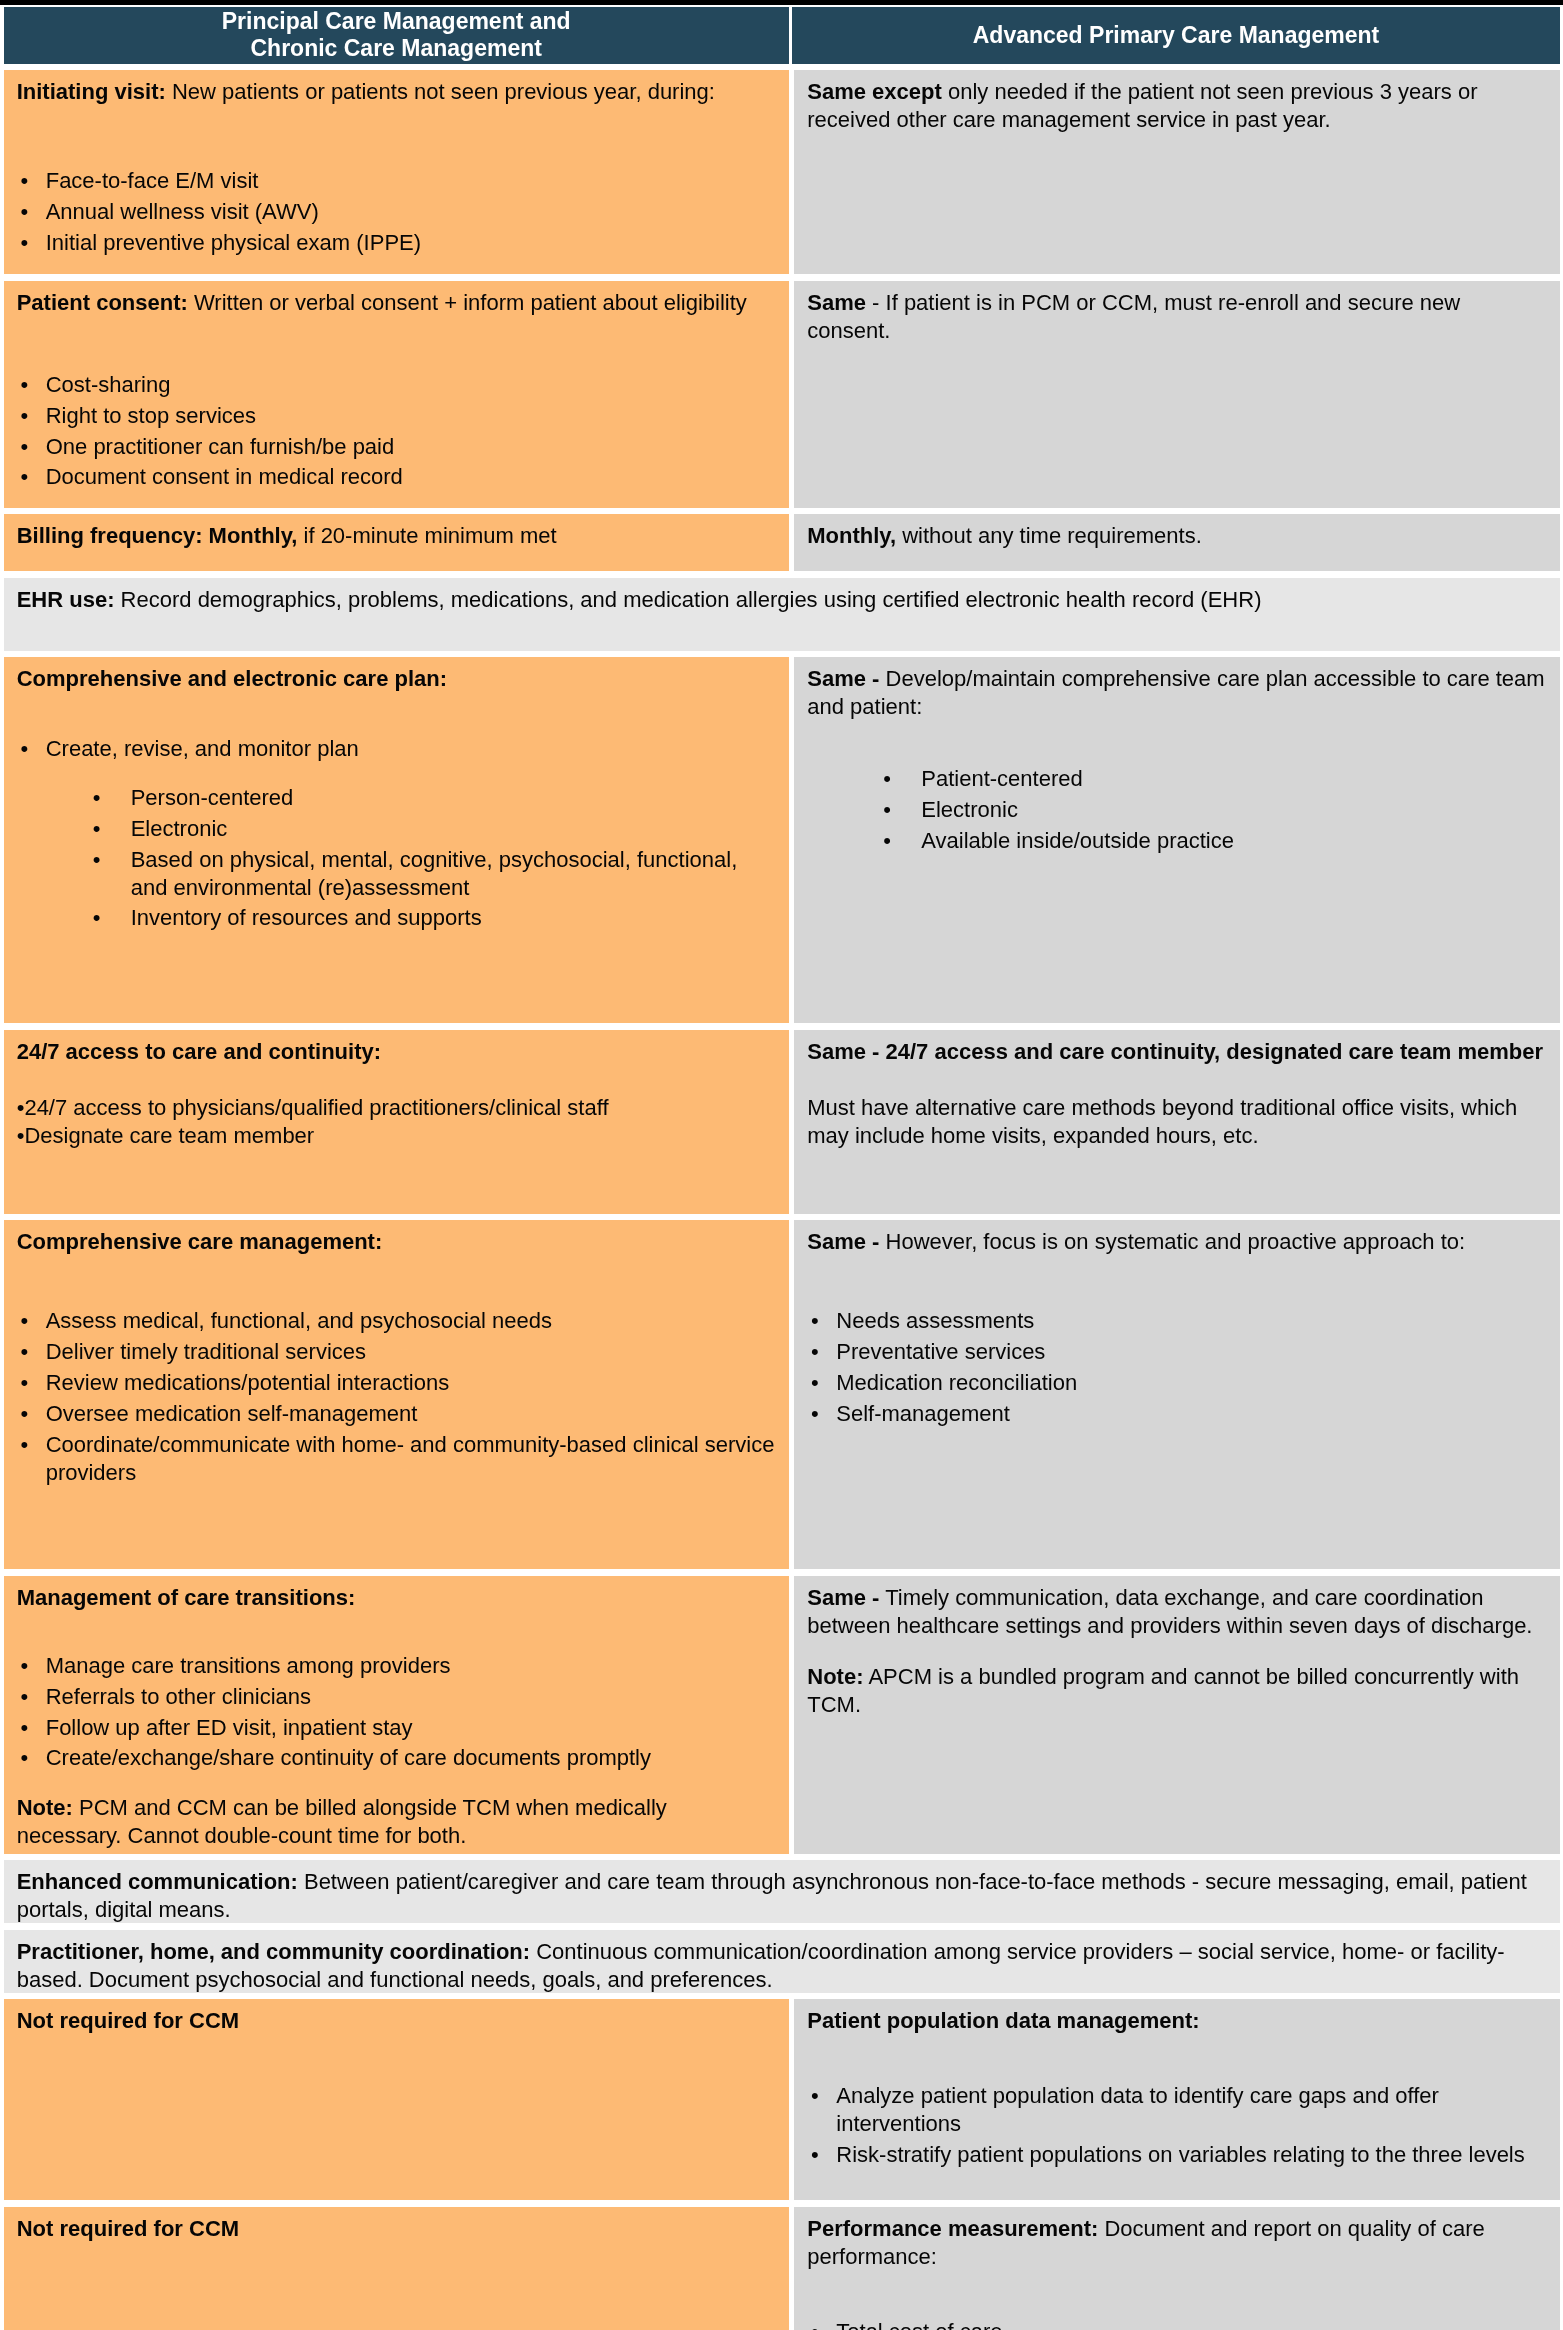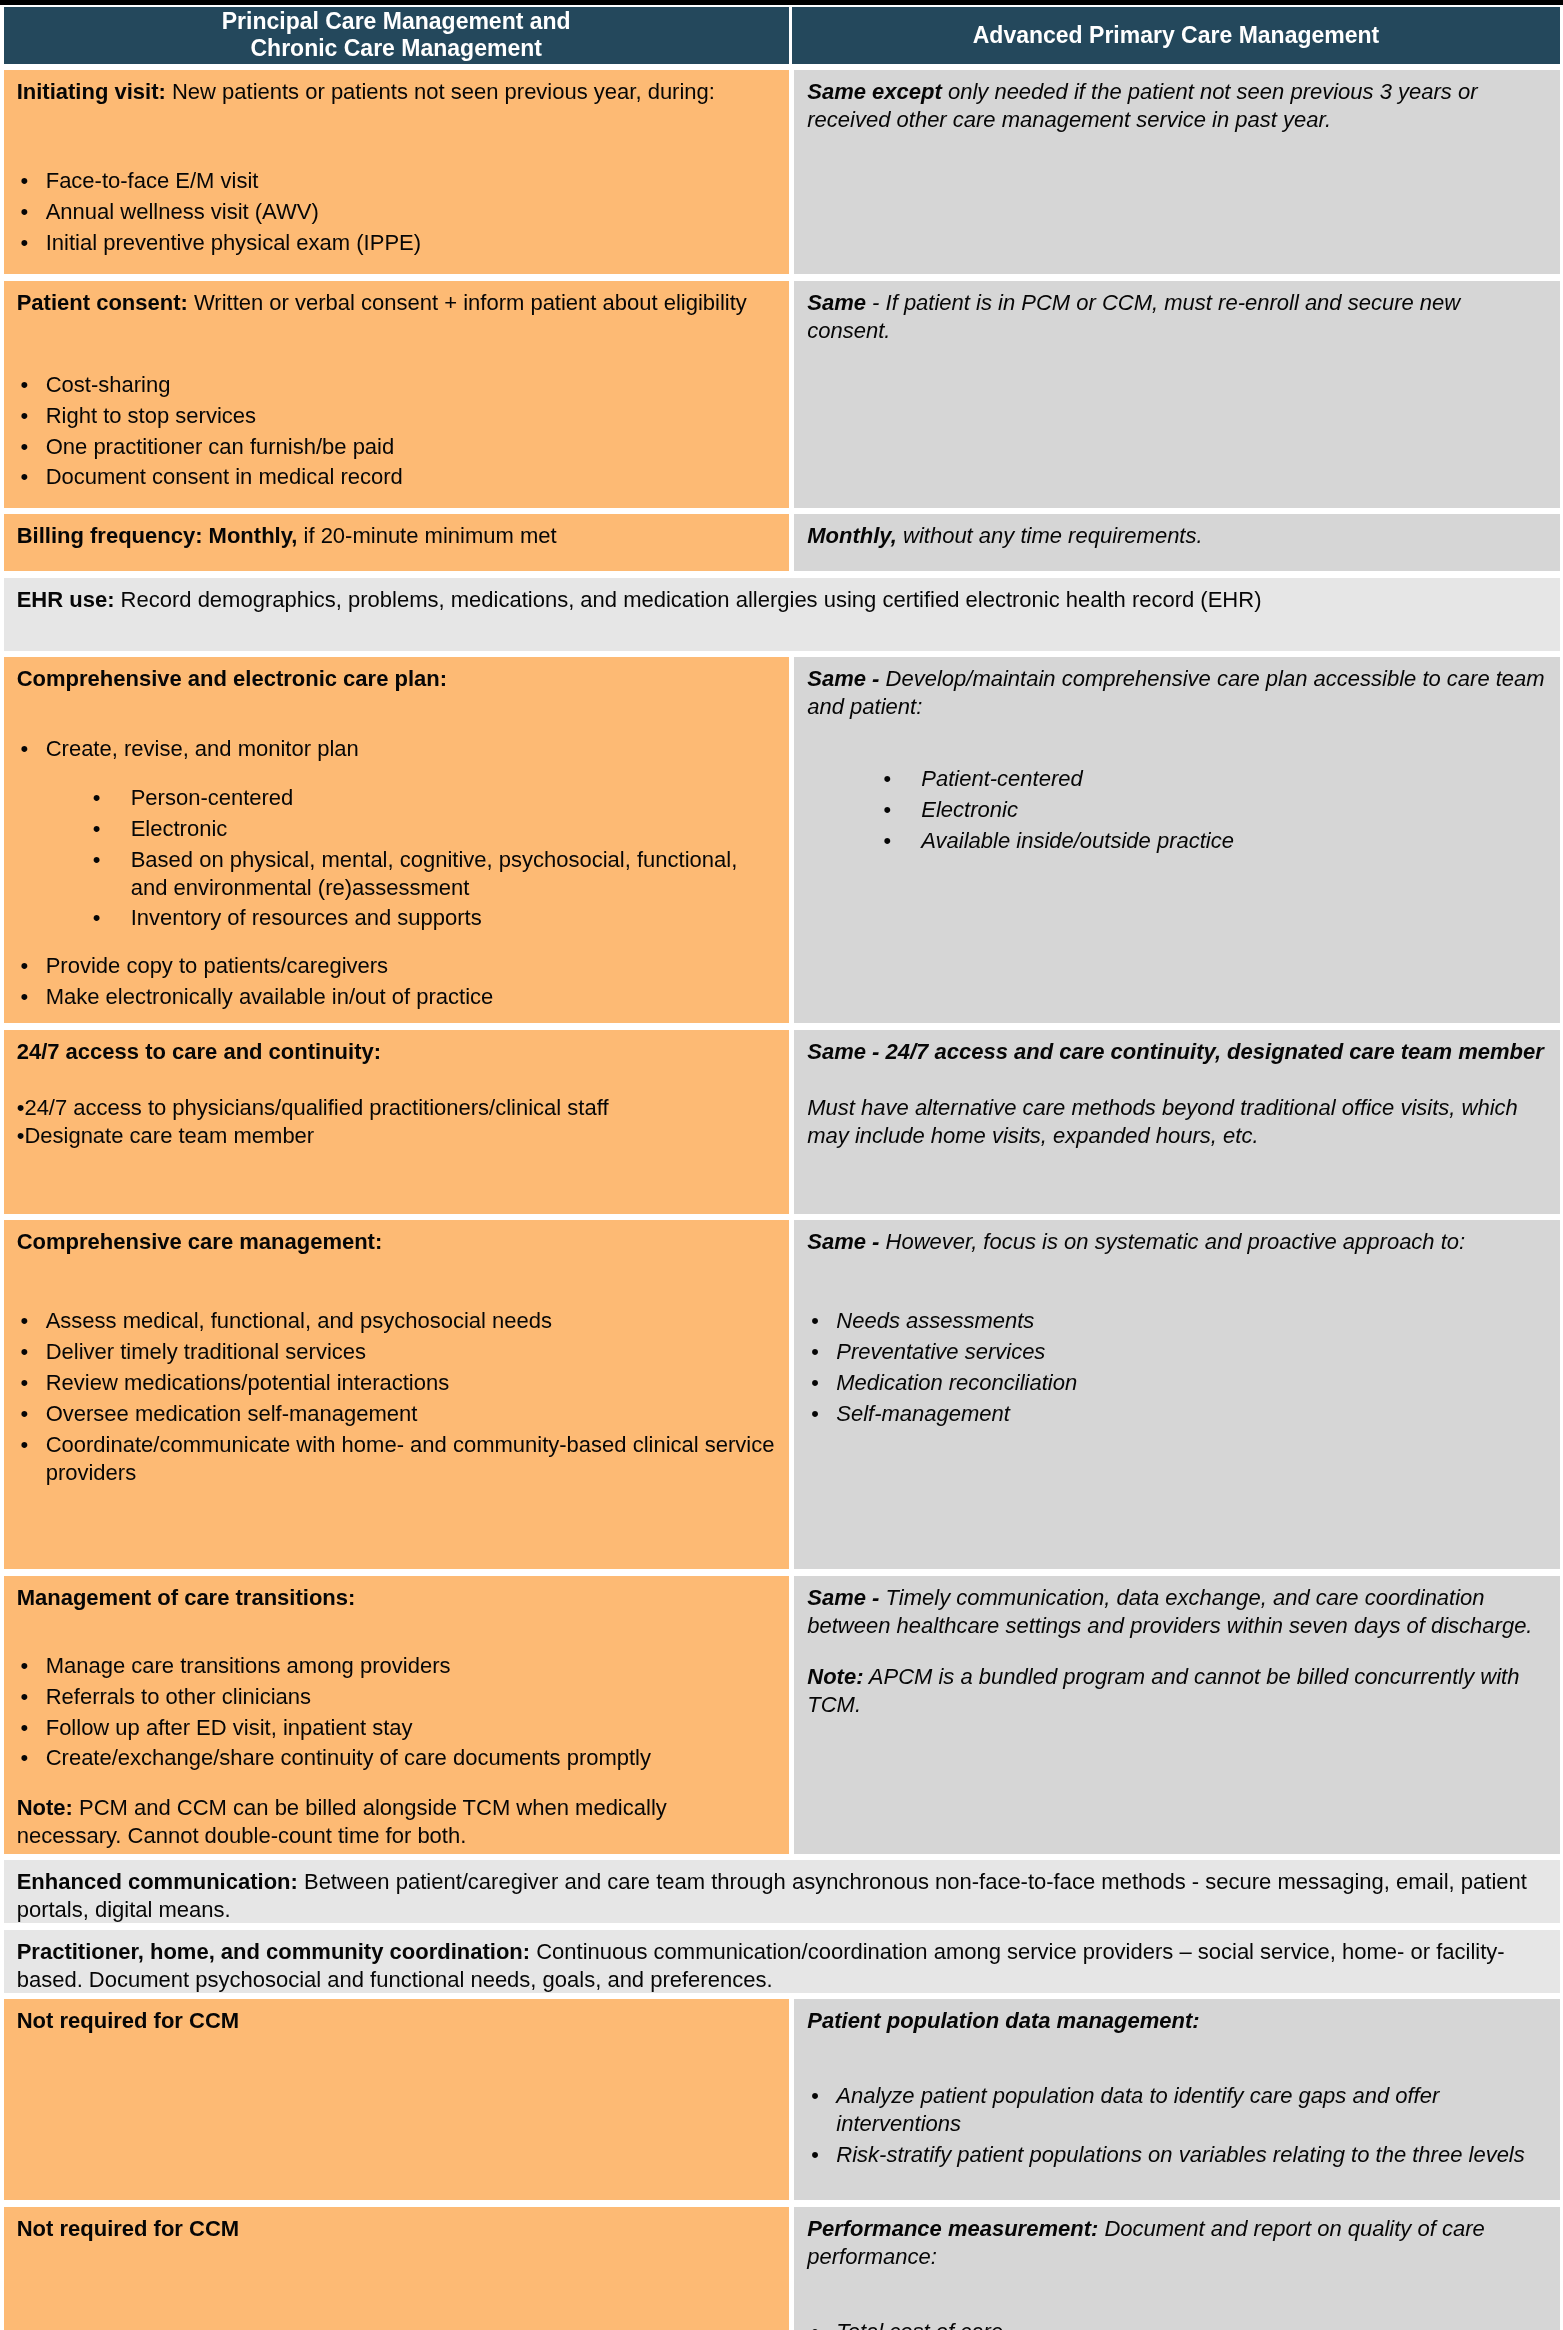--- a/index.html
+++ b/index.html
@@ -8,21 +8,21 @@
   .bar{background:#000000;}
   .bar.top{height:4.7px;margin-bottom:1.9px;}
   .thead{display:flex;padding:0 3.7px;gap:3px;height:57px;margin-bottom:6.5px;}
   .th{background:#24485C;color:#ffffff;font-weight:bold;font-size:23px;line-height:27px;
       display:flex;align-items:center;justify-content:center;text-align:center;white-space:pre-line;box-sizing:border-box;}
   .th.left{width:785px;flex:0 0 auto;}
   .th.right{flex:1;}
   .row{display:flex;padding:0 3.7px;gap:5.6px;margin-bottom:6.5px;}
   .cell{box-sizing:border-box;padding:8.4px 13px;overflow:hidden;font-size:22px;line-height:28px;}
   .cl{width:785px;flex:0 0 auto;background:#fdba74;}
-  .cr{flex:1;background:#D6D6D6;font-style:italic;}
+  .cr{flex:1;background:#D6D6D6;}
   .cf{flex:1;background:#E6E6E6;}
   .b{font-weight:bold;}
   .p{white-space:pre-line;}
   .ul{margin:0;}
   .li{position:relative;margin-bottom:2.8px;}
   .l1{padding-left:29px;}
   .l1::before{content:"\2022";position:absolute;left:3.7px;}
   .l2{padding-left:114px;}
   .l2::before{content:"\2022";position:absolute;left:76px;}
   .rh1{height:204px}.rh2{height:227px}.rh3{height:57px}.rh4{height:73px}
@@ -89,24 +89,20 @@
           <div class="li l1">Create, revise, and monitor plan</div>
         </div>
         <div style="height: 17.7px;"></div>
         <div class="ul">
           <div class="li l2">Person-centered</div>
           <div class="li l2">Electronic</div>
           <div class="li l2">Based on physical, mental, cognitive, psychosocial, functional, and environmental (re)assessment</div>
           <div class="li l2">Inventory of resources and supports</div>
         </div>
         <div style="height: 17px;"></div>
-        <div class="ul">
-          <div class="li l1">Provide copy to patients/caregivers</div>
-          <div class="li l1">Make electronically available in/out of practice</div>
-        </div>
       </div>
       <div class="cell cr">
         <div class="p"><span class="b">Same -</span><span> Develop/maintain comprehensive care plan accessible to care team and patient:</span></div>
         <div style="height: 44px;"></div>
         <div class="ul">
           <div class="li l2">Patient-centered</div>
           <div class="li l2">Electronic</div>
           <div class="li l2">Available inside/outside practice</div>
         </div>
       </div>

